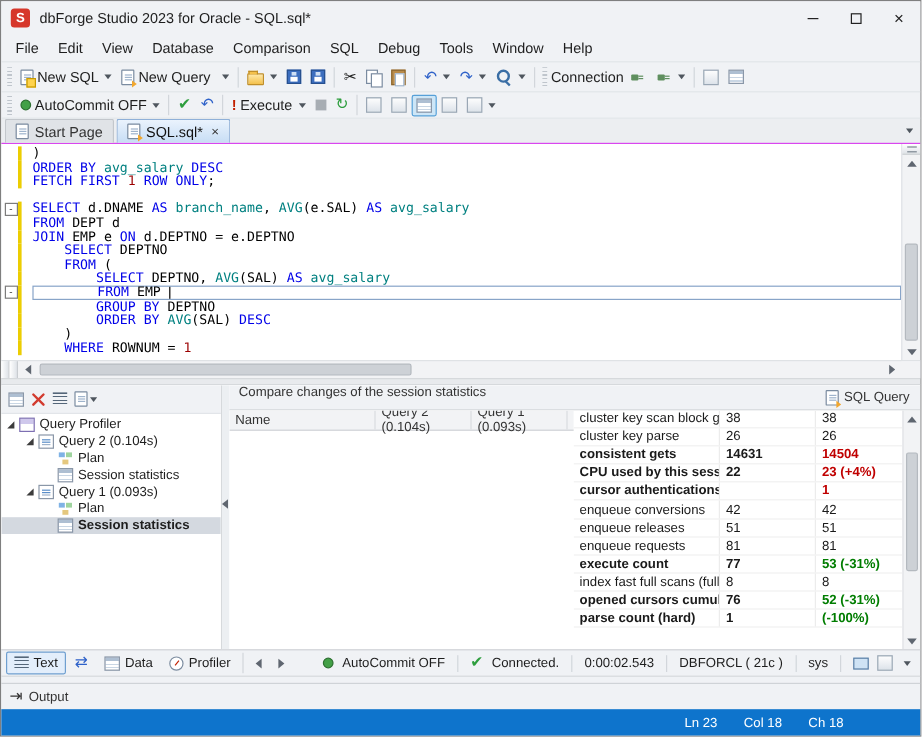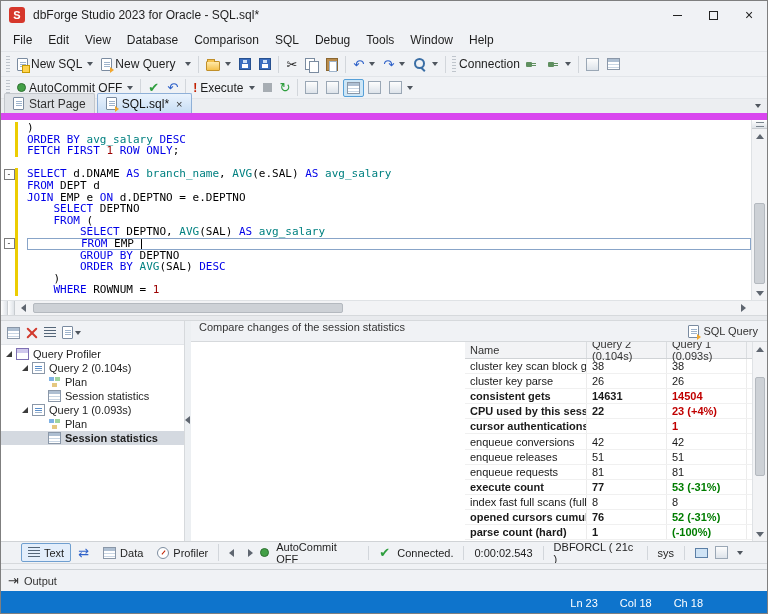--- a/index.html
+++ b/index.html
@@ -67,21 +67,21 @@
   .i-monitor{position:relative;width:13px;height:10px;border:1px solid #5b7fa6;background:#cfe3f5;flex:none;}
   .i-lines{width:12px;height:11px;background:repeating-linear-gradient(to bottom,#546679 0 1px,transparent 1px 3px);flex:none;}
   .i-gauge{width:12px;height:12px;border:1px solid #7d8da0;border-radius:50%;position:relative;background:#fff;flex:none;}
   .i-gauge::before{content:"";position:absolute;left:5px;top:2px;width:1px;height:5px;background:#c22000;transform:rotate(40deg);}
   .x-red{position:relative;width:12px;height:12px;flex:none;}
   .x-red::before,.x-red::after{content:"";position:absolute;left:-1px;top:5px;width:14px;height:2px;background:#d23b2f;border-radius:1px;}
   .x-red::before{transform:rotate(45deg);}
   .x-red::after{transform:rotate(-45deg);}
 
   
-  .tabbar{height:21px;flex:none;display:flex;align-items:flex-end;padding-left:3px;background:#eceef1;border-bottom:7px solid #d946ef;}
+  .tabbar{height:21px;flex:none;display:flex;align-items:flex-end;padding-left:3px;background:#eceef1;border-bottom:1px solid #d946ef;}
   .tab{display:flex;align-items:center;gap:5px;height:20px;padding:0 8px;background:#e0e3e7;border:1px solid #c3c7cc;border-bottom:none;border-radius:2px 2px 0 0;margin-right:2px;color:#333;}
   .tab.active{background:linear-gradient(#eaf3fd,#c7ddf5);border-color:#8fb0d8;color:#111;}
   .tab-close{font-size:11px;color:#333;margin-left:2px;}
   .tab-dd{margin-left:auto;margin-right:6px;align-self:center;}
 
   
   .editor-wrap{height:195px;flex:none;display:flex;flex-direction:column;background:#fff;}
   .editor-main{flex:1;display:flex;overflow:hidden;}
   .code-lines{flex:1;padding:2px 0 0 2px;overflow:hidden;font-family:"DejaVu Sans Mono","Liberation Mono",monospace;font-size:11px;}
   .code-line{display:flex;align-items:stretch;height:11.6px;line-height:11.6px;white-space:pre;}
@@ -135,36 +135,36 @@
   .ti-plan{position:relative;}
   .ti-plan::before{content:"";position:absolute;left:1px;top:1px;width:5px;height:4px;background:#7fb2e5;box-shadow:6px 0 0 #9fd49f,3px 6px 0 #e5c87f;}
   .ti-stats{border:1px solid #8a97a8;background:linear-gradient(#aebfd2 0 3px,transparent 3px),repeating-linear-gradient(to bottom,#fff 0 2px,#c9d6e4 2px 3px);}
   .v-splitter{width:6px;flex:none;background:#eceff2;position:relative;}
   .v-splitter .tri-left{position:absolute;left:0;top:95px;}
 
   .lower-right{flex:1;display:flex;flex-direction:column;overflow:hidden;}
   .stats-header{height:21px;flex:none;display:flex;background:#f0f2f5;border-bottom:1px solid #d6d9dc;padding:0 4px 0 8px;font-size:11px;color:#333;}
   .sql-query-btn{margin-left:auto;display:flex;align-items:center;gap:4px;padding:1px 5px;border-radius:2px;}
   .stats-area{flex:1;display:flex;overflow:hidden;}
-  .stats-table{flex:1;display:flex;flex-direction:column;background:#fff;overflow:hidden;font-size:11px;align-items:flex-end;}
+  .stats-table{flex:1;display:flex;background:#fff;overflow:hidden;font-size:11px;}
   .stats-header-row{height:17px;flex:none;display:flex;background:#f2f3f5;border-bottom:1px solid #d0d3d6;color:#333;}
   .th{display:flex;align-items:center;padding-left:5px;border-right:1px solid #dadde0;}
   .td{display:flex;align-items:center;padding-left:5px;border-right:1px solid #ececec;overflow:hidden;white-space:nowrap;}
   .col0{width:122px;flex:none;}
   .col1{width:80px;flex:none;}
   .col2{width:80px;flex:none;}
   .colfill{flex:1;border-right:none;}
   .trow{height:15.1px;flex:none;display:flex;border-bottom:1px solid #f0f0f0;color:#1a1a1a;}
   .trow.bold{font-weight:bold;}
   .td.red{color:#c00000;}
   .td.green{color:#007d00;}
   .stats-vscroll{width:15px;flex:none;background:#f2f3f5;border-left:1px solid #dfe2e5;display:flex;flex-direction:column;}
 
   
-  .result-toolbar{height:22px;flex:none;display:flex;align-items:center;background:#f0f2f5;border-top:1px solid #d0d3d6;padding:0 20px;font-size:11px;}
+  .result-toolbar{height:22px;flex:none;display:flex;align-items:center;background:#f0f2f5;border-top:1px solid #d0d3d6;padding:0 4px;font-size:11px;}
   .vbtn{display:flex;align-items:center;gap:4px;height:19px;padding:0 6px;border:1px solid transparent;border-radius:2px;}
   .vbtn.active{border-color:#6f9fd0;background:#e3eefb;}
   .statusgrp{margin-left:auto;display:flex;align-items:center;gap:7px;padding-right:4px;}
   .statusgrp .sep{height:14px;}
 
   
   .gap-strip{height:6px;flex:none;background:#f0f2f5;border-top:1px solid #d6d9dc;}
   .output-bar{height:22px;flex:none;display:flex;align-items:center;gap:5px;background:#f0f2f5;border-top:1px solid #cfd3d7;padding-left:7px;font-size:11px;color:#333;}
   .statusbar{height:24px;flex:none;background:#0e74cc;color:#fff;display:flex;align-items:center;justify-content:flex-end;gap:22px;padding-right:64px;font-size:11px;}
 </style>

